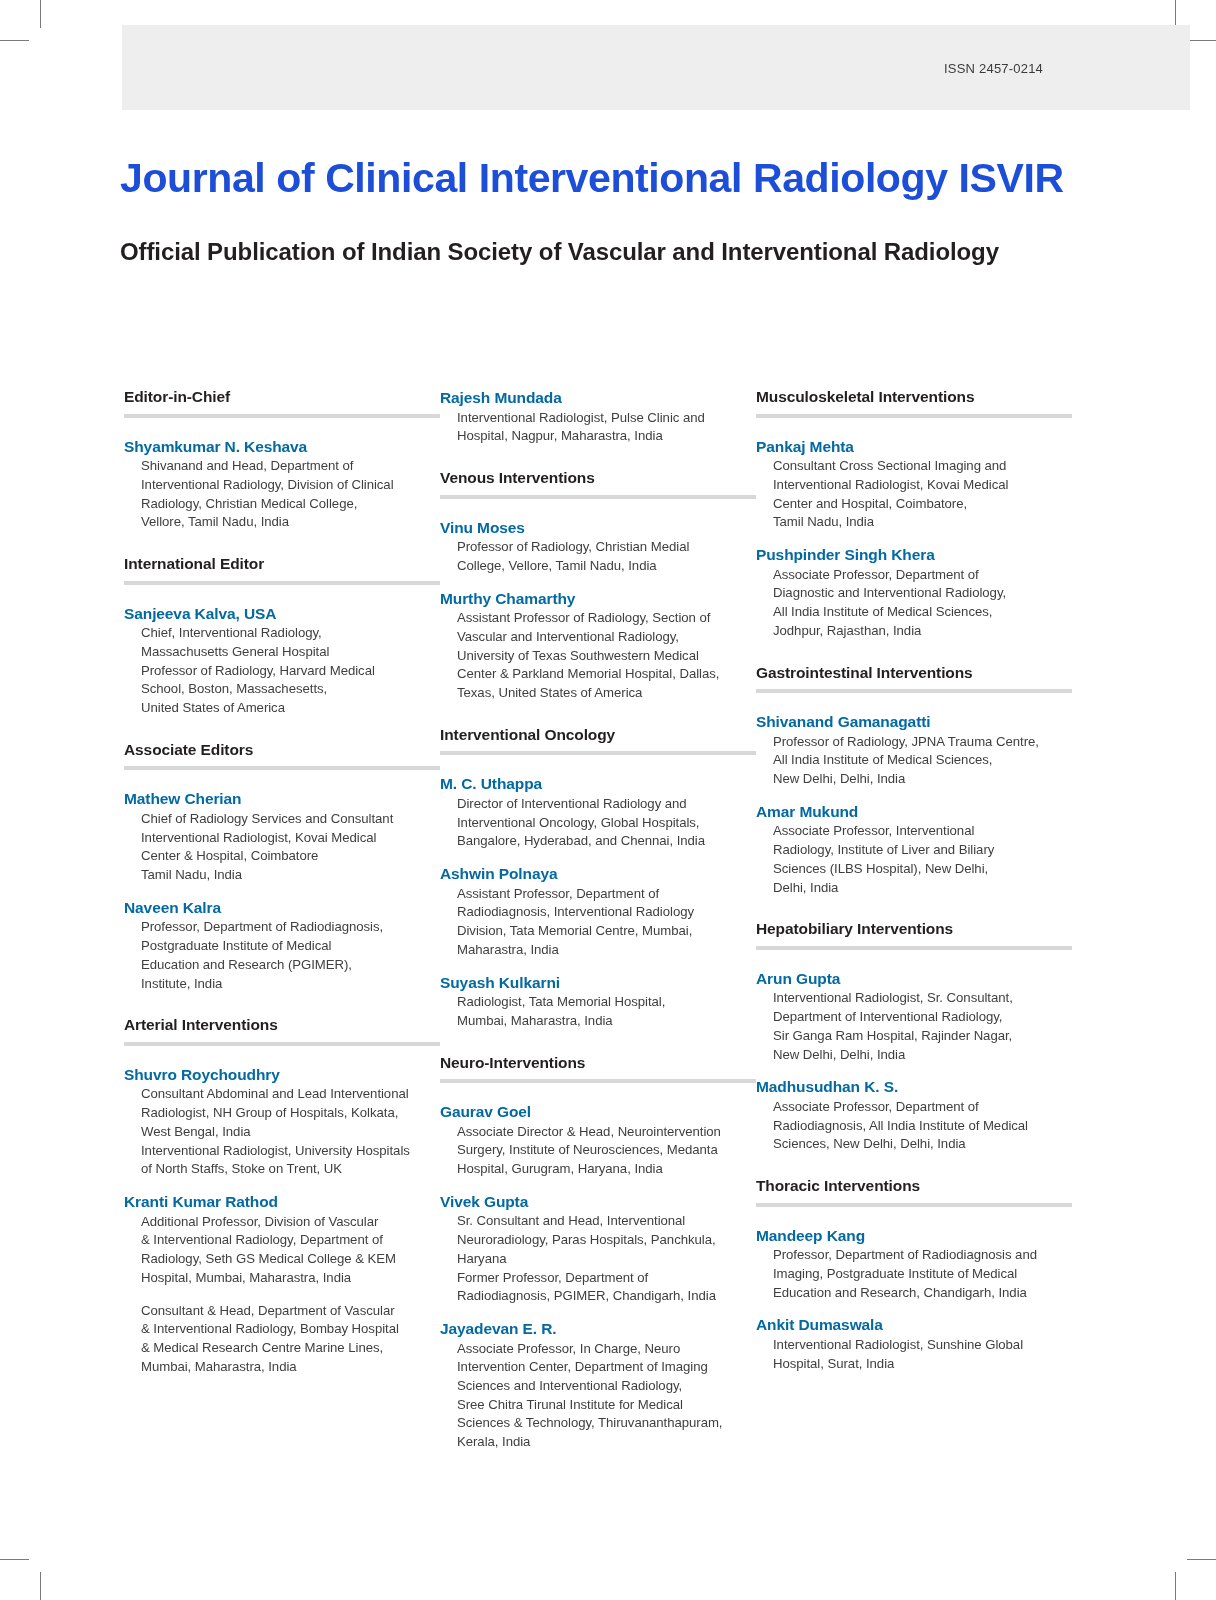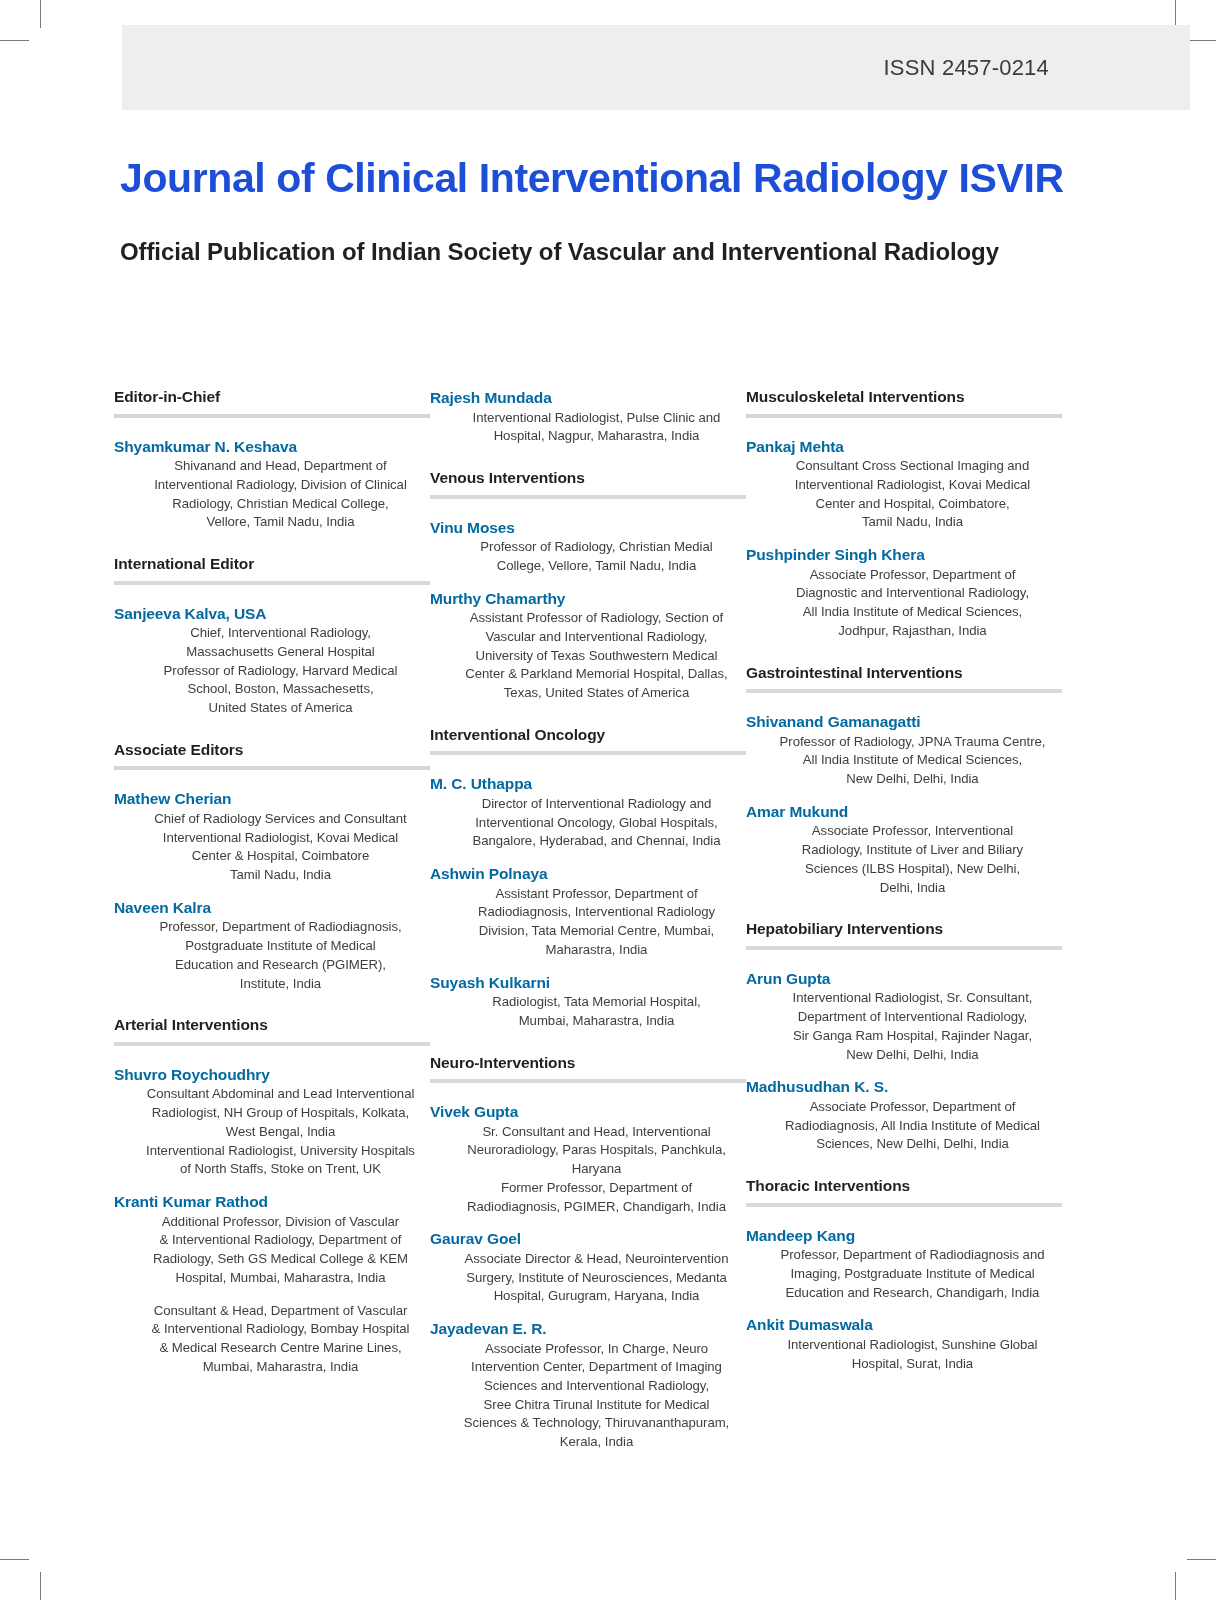--- a/index.html
+++ b/index.html
@@ -38,24 +38,24 @@
   .issn-band {
     position: absolute;
     left: 122px;
     top: 25px;
     width: 1068px;
     height: 85px;
     background: #eeeeee;
   }
   .issn-text {
     position: absolute;
-    right: 141px;
+    right: 147px;
     top: 50%;
     transform: translateY(-50%);
-    font-size: 22px;
+    font-size: 13px;
     letter-spacing: 0.2px;
     color: #3b3b3b;
     white-space: nowrap;
   }
 
   
   .masthead {
     position: absolute;
     left: 120px;
     top: 152px;
@@ -74,21 +74,21 @@
     padding-top: 34px;
     font-size: 24px;
     font-weight: 600;
     letter-spacing: -0.1px;
     color: #231f20;
   }
 
   
   .board {
     position: absolute;
-    left: 114px;
+    left: 124px;
     top: 388px;
     width: 980px;
     display: flex;
     gap: 0px;
     align-items: flex-start;
   }
   .column {
     width: 316px;
     flex: 0 0 316px;
     padding-right: 0px;
@@ -121,21 +121,20 @@
     line-height: 1.26;
     margin: 0 0 1px 0;
   }
   .person-affil {
     margin: 0;
     padding-left: 17px;
     font-size: 13.2px;
     line-height: 1.42;
     color: #3f3f3f;
     letter-spacing: -0.05px;
-    text-align: center;
   }
   .affil-line { display: block; }
 
   
   .person.orphan { margin-top: 14px; }
 </style>
 </head>
 <body>
 
 <div class="crop v crop-tl-v"></div>
@@ -295,35 +294,35 @@
           <div class="person-affil">
             <span class="affil-line">Radiologist, Tata Memorial Hospital,</span>
             <span class="affil-line">Mumbai, Maharastra, India</span>
           </div>
         </div>
       </div>
       <div class="section-block">
         <div class="section-heading">Neuro-Interventions</div>
         <div class="section-rule"></div>
         <div class="person">
+          <div class="person-name">Gaurav Goel</div>
+          <div class="person-affil">
+            <span class="affil-line">Associate Director &amp; Head, Neurointervention</span>
+            <span class="affil-line">Surgery, Institute of Neurosciences, Medanta</span>
+            <span class="affil-line">Hospital, Gurugram, Haryana, India</span>
+          </div>
+        </div>
+        <div class="person">
           <div class="person-name">Vivek Gupta</div>
           <div class="person-affil">
             <span class="affil-line">Sr. Consultant and Head, Interventional</span>
             <span class="affil-line">Neuroradiology, Paras Hospitals, Panchkula,</span>
             <span class="affil-line">Haryana</span>
             <span class="affil-line">Former Professor, Department of</span>
             <span class="affil-line">Radiodiagnosis, PGIMER, Chandigarh, India</span>
-          </div>
-        </div>
-        <div class="person">
-          <div class="person-name">Gaurav Goel</div>
-          <div class="person-affil">
-            <span class="affil-line">Associate Director &amp; Head, Neurointervention</span>
-            <span class="affil-line">Surgery, Institute of Neurosciences, Medanta</span>
-            <span class="affil-line">Hospital, Gurugram, Haryana, India</span>
           </div>
         </div>
         <div class="person">
           <div class="person-name">Jayadevan E. R.</div>
           <div class="person-affil">
             <span class="affil-line">Associate Professor, In Charge, Neuro</span>
             <span class="affil-line">Intervention Center, Department of Imaging</span>
             <span class="affil-line">Sciences and Interventional Radiology,</span>
             <span class="affil-line">Sree Chitra Tirunal Institute for Medical</span>
             <span class="affil-line">Sciences &amp; Technology, Thiruvananthapuram,</span>

